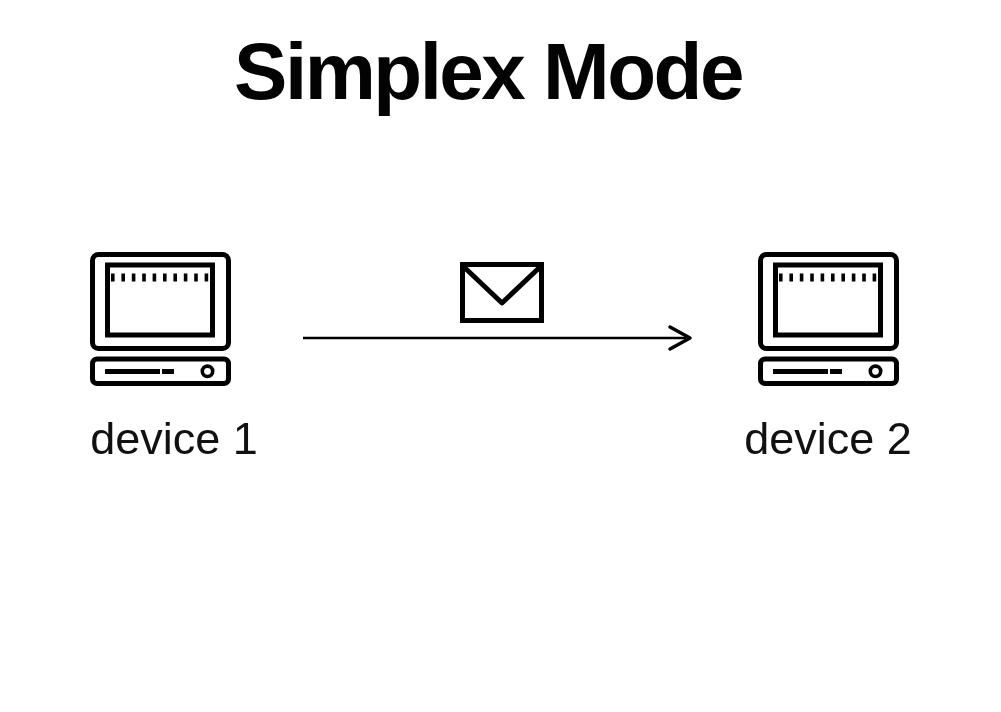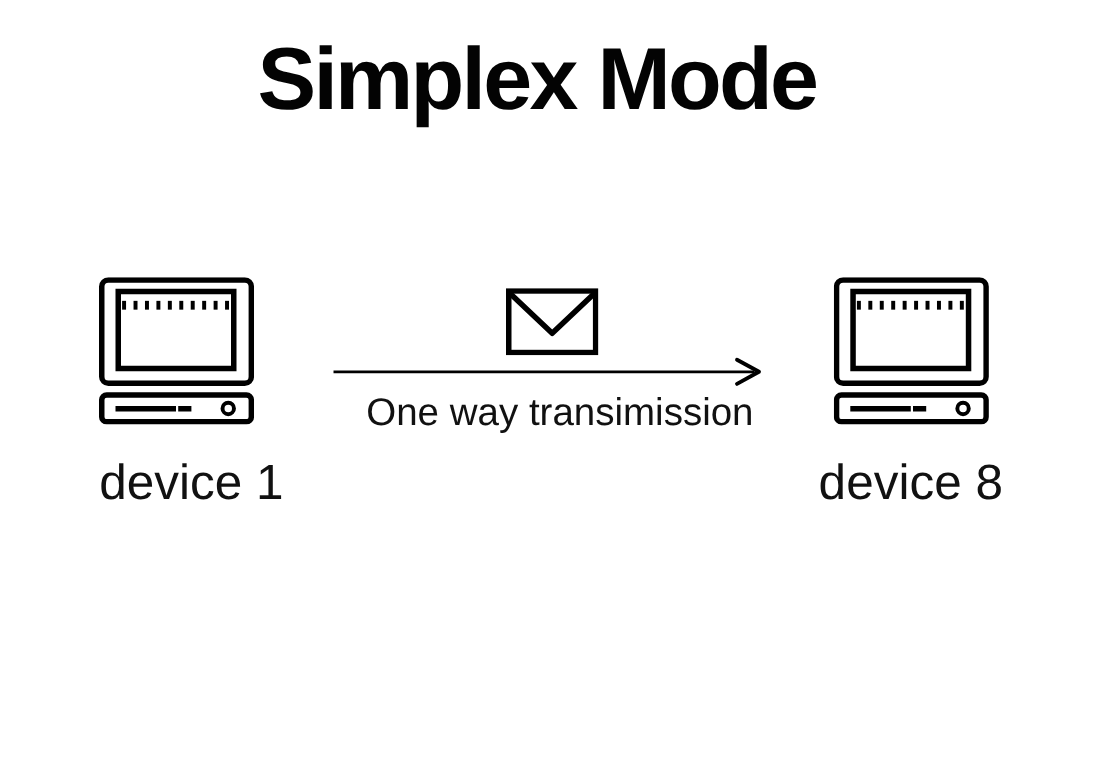--- a/index.html
+++ b/index.html
@@ -115,31 +115,30 @@
   <div class="title">Simplex Mode</div>
 
   <svg class="device-icon left" viewBox="0 0 141 134">
     <use href="#sym-computer"></use>
   </svg>
   <div class="device-label left">device 1</div>
 
   <svg class="device-icon right" viewBox="0 0 141 134">
     <use href="#sym-computer"></use>
   </svg>
-  <div class="device-label right">device 8</div>
+  <div class="device-label right">device 2</div>
 
   <svg class="envelope-icon" viewBox="0 0 84 61">
     <g stroke="#000000" fill="none">
       <rect x="2.5" y="2.5" width="79" height="56" stroke-width="5"></rect>
       <polyline points="4,5 42,41 80,5" stroke-width="5" stroke-linecap="round" stroke-linejoin="round"></polyline>
     </g>
   </svg>
 
   <svg class="arrow-icon" viewBox="0 0 390 30">
     <g stroke="#000000" fill="none">
       <line x1="0" y1="15" x2="383" y2="15" stroke-width="2.5"></line>
       <polyline points="367,4 387,15 367,26" stroke-width="3.5" stroke-linecap="round" stroke-linejoin="round"></polyline>
     </g>
   </svg>
 
-  <div class="caption">One way transimission</div>
 
 </div>
 
 </body></html>

